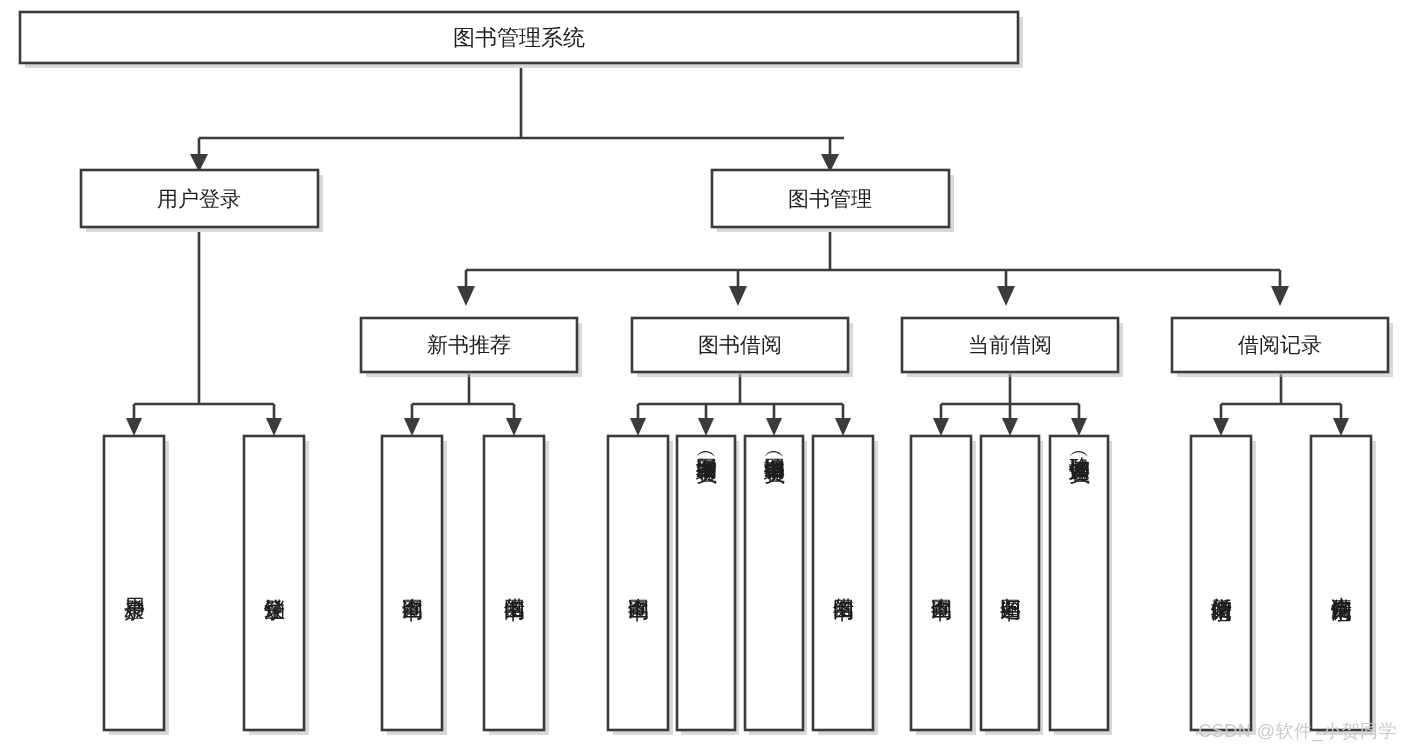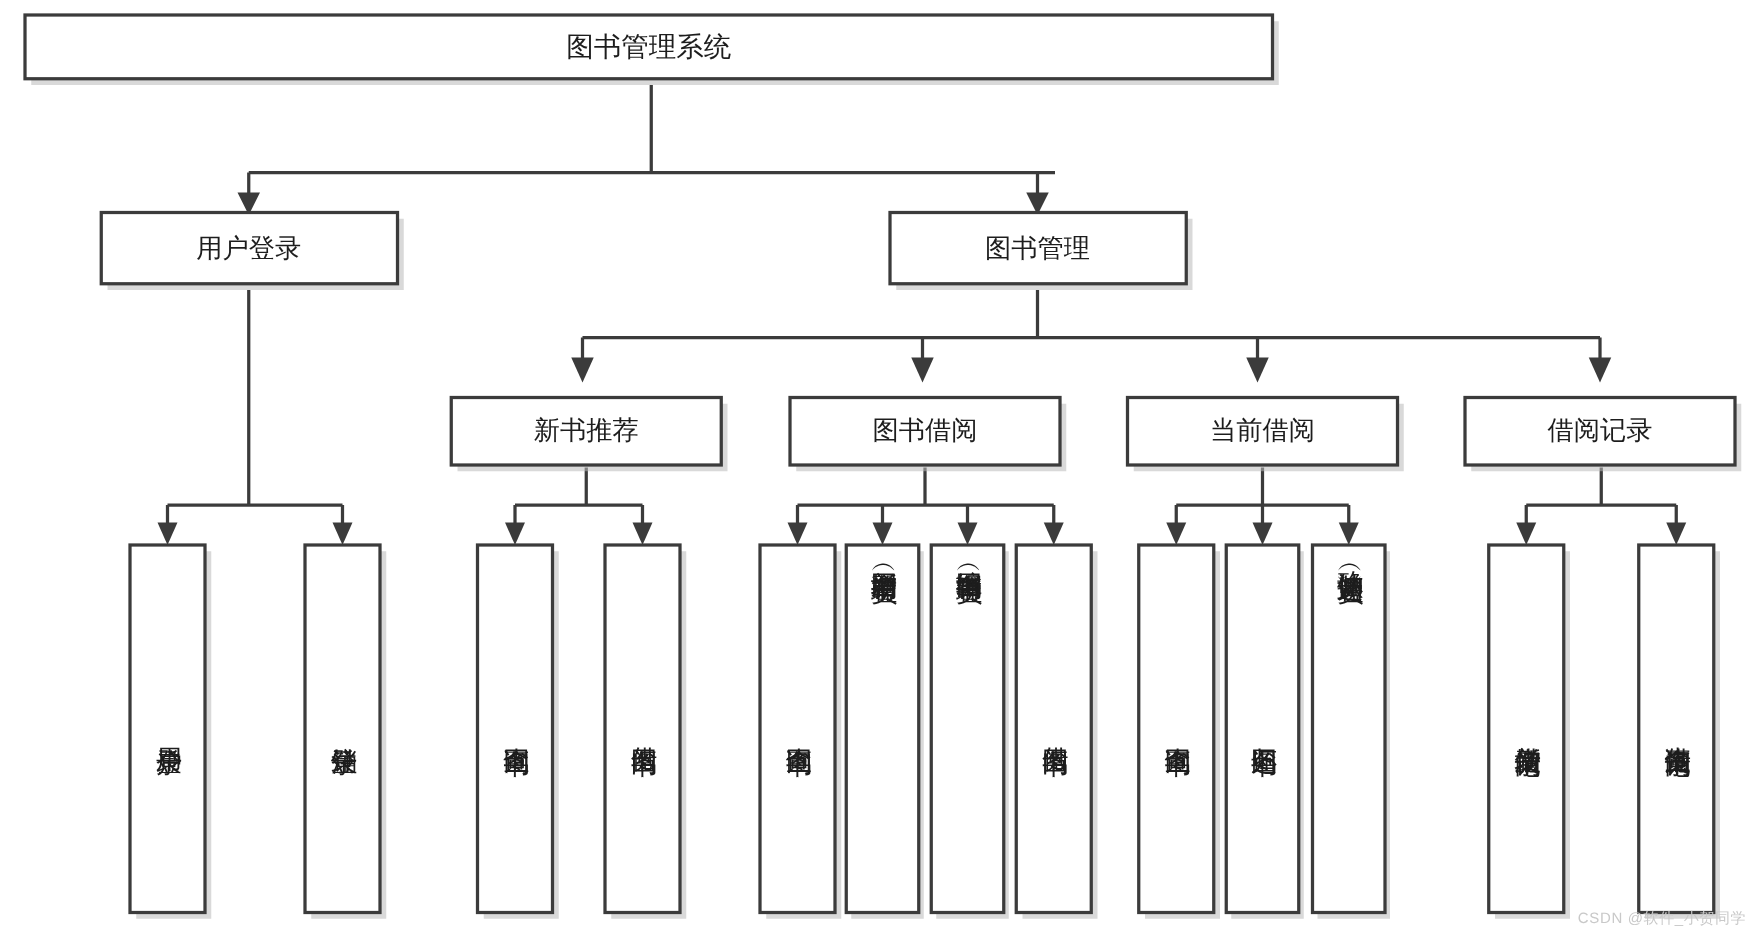--- a/index.html
+++ b/index.html
@@ -29,21 +29,21 @@
   }
   .vlabel-text{
     writing-mode:vertical-rl;text-orientation:upright;
     font-family:"Liberation Sans","DejaVu Sans",sans-serif;
     font-size:21px;line-height:1.18;color:#1d1d1d;
     letter-spacing:1px;white-space:nowrap;text-align:center;
   }
   .watermark{
     position:absolute;right:8px;bottom:4px;
     font-family:"Liberation Sans","DejaVu Sans",sans-serif;
-    font-size:12px;color:#c9c9c9;letter-spacing:.5px;white-space:nowrap;
+    font-size:18px;color:#c9c9c9;letter-spacing:.5px;white-space:nowrap;
   }
 </style>
 </head>
 <body>
 
 <div id="diagram-root">
 
   <svg id="tree-svg" viewBox="0 0 1405 747" xmlns="http://www.w3.org/2000/svg">
 
     <g>

